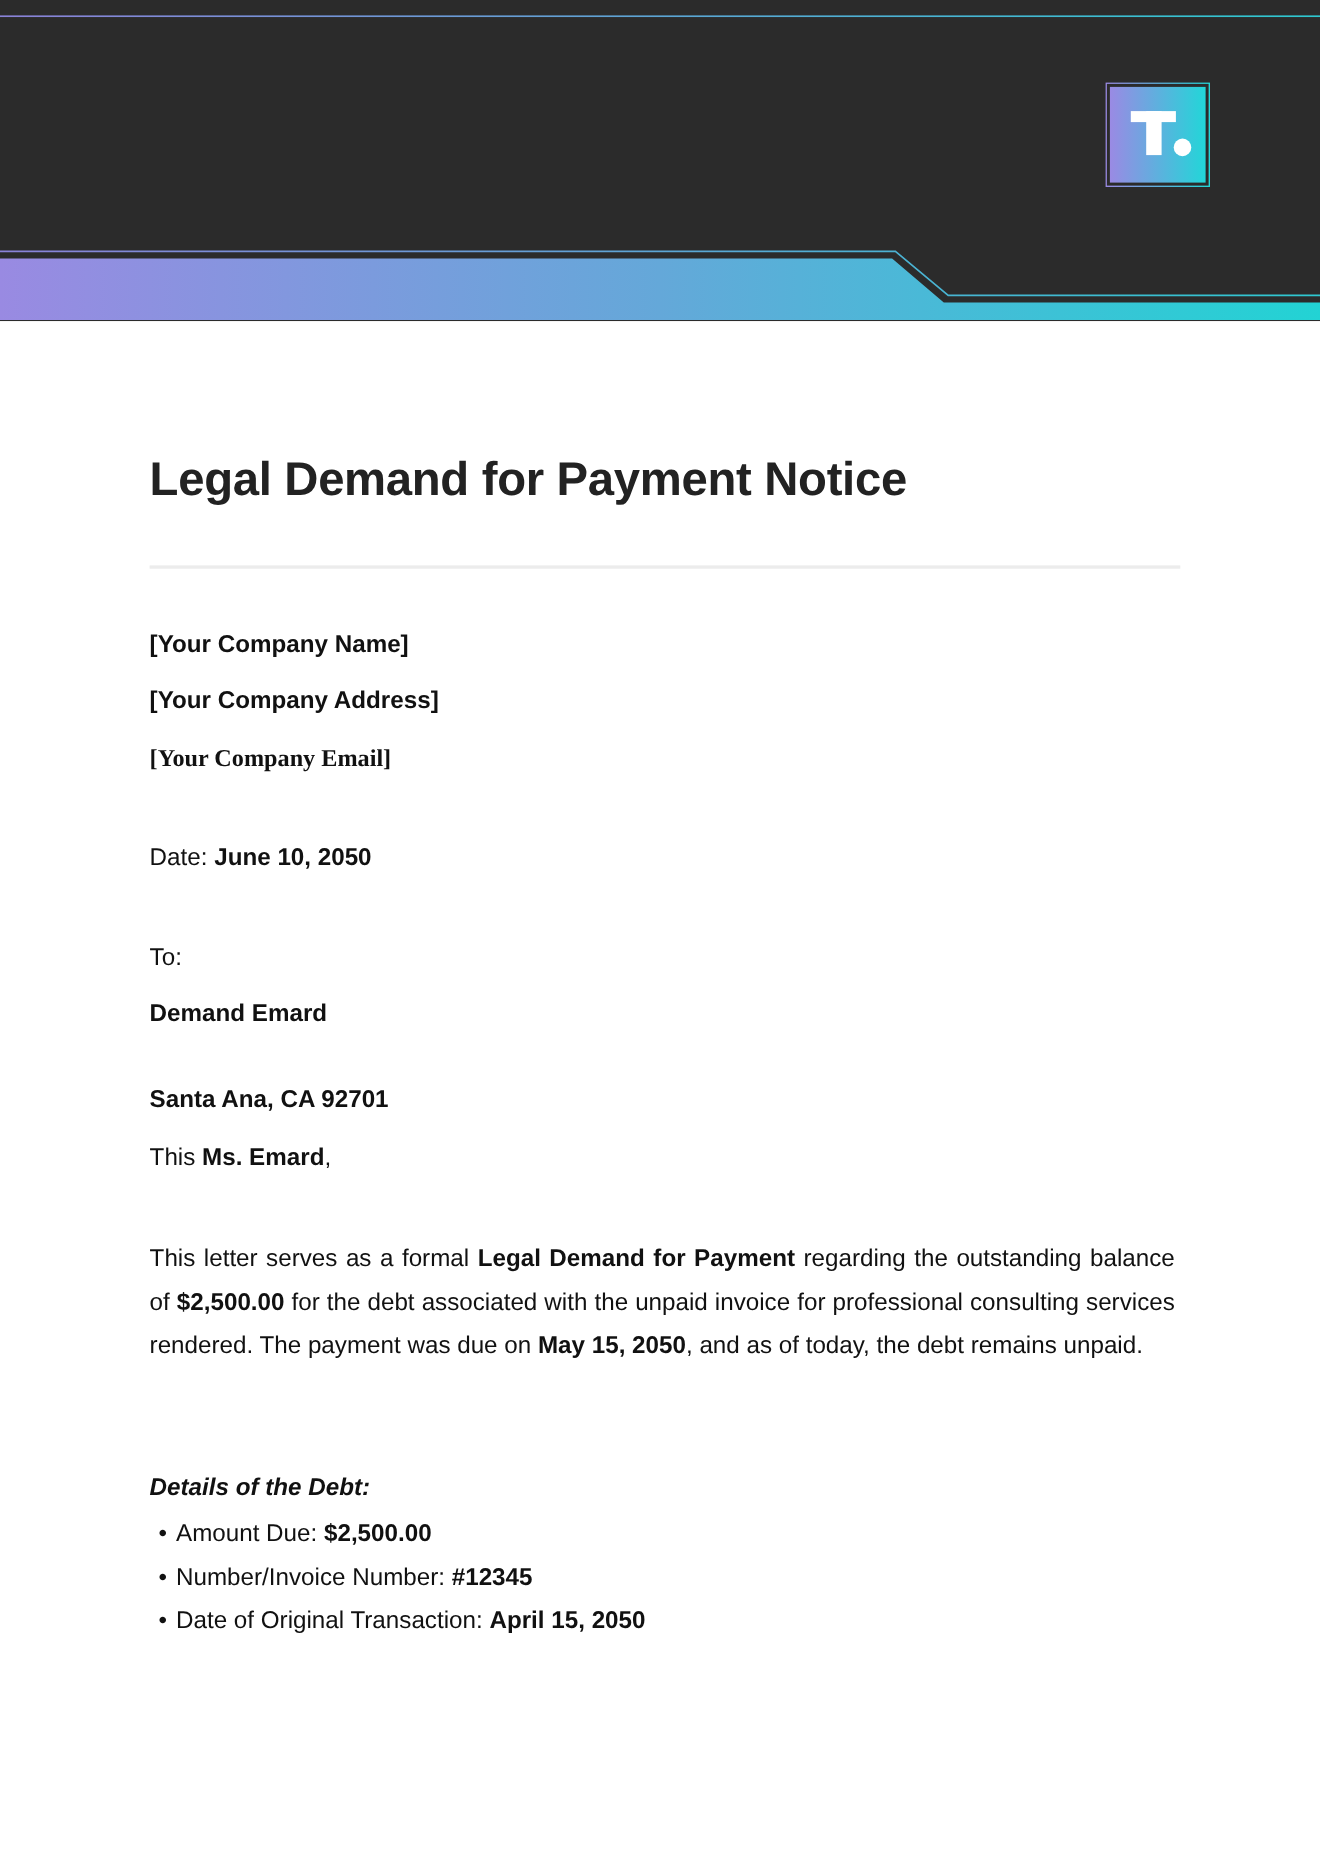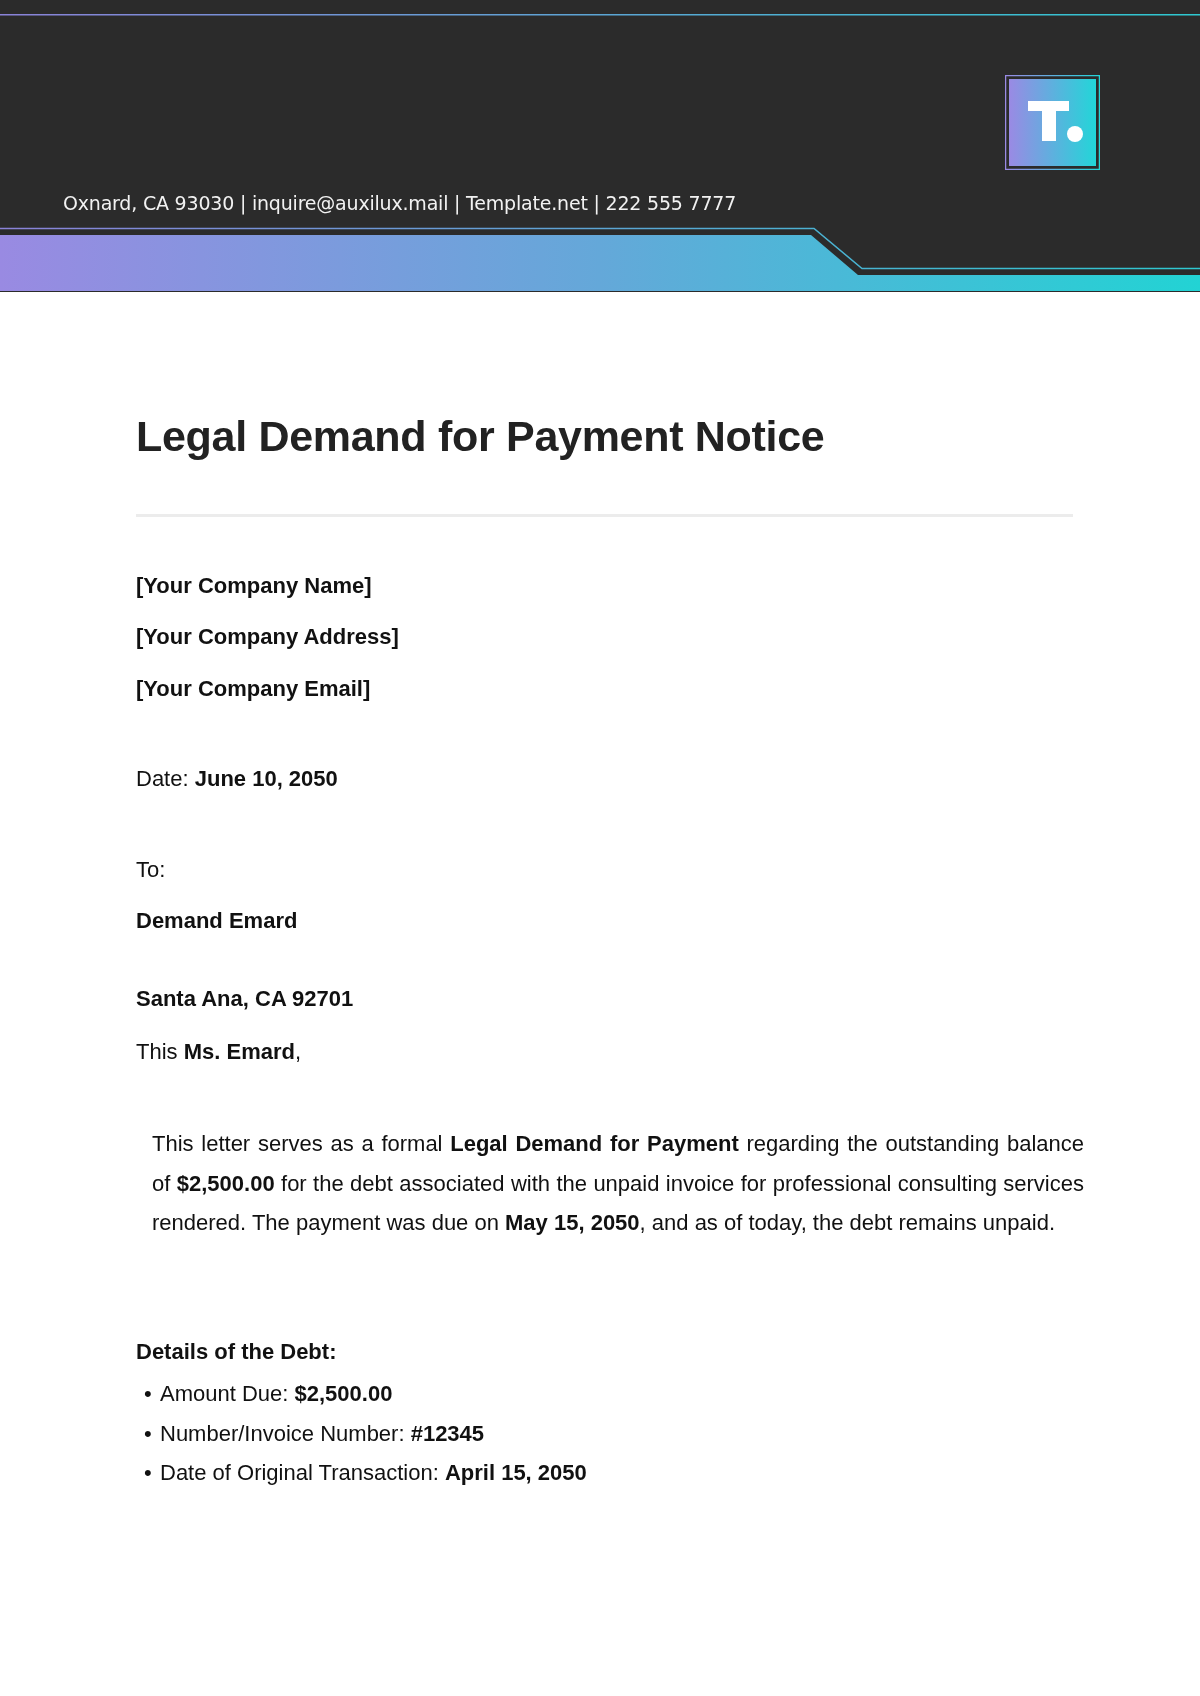--- a/index.html
+++ b/index.html
@@ -66,21 +66,20 @@
     white-space: nowrap;
   }
   .bold { font-weight: bold; }
   .para {
     position: absolute;
     left: 0; top: 1124px;
     width: 932px;
     font-size: 22px;
     line-height: 39.5px;
     text-align: justify;
-    margin-left: 16px;
   }
   .debt-list {
     position: absolute;
     left: 0; top: 1374px;
     margin: 0; padding: 0;
     list-style: none;
   }
   .debt-list li {
     font-size: 22px;
     line-height: 39.5px;
@@ -113,56 +112,55 @@
         <stop offset="0" stop-color="#9a8ae4"></stop>
         <stop offset="1" stop-color="#22d6d8"></stop>
       </linearGradient>
     </defs>
     <rect x="0" y="0" width="1200" height="292" fill="#2b2b2b"></rect>
     <rect x="0" y="14" width="1200" height="1.5" fill="url(#lg)"></rect>
     <polygon points="0,235 811,235 858,275 1200,275 1200,291 0,291" fill="url(#hg)"></polygon>
     <polyline points="0,228.5 814,228.5 862,268.5 1200,268.5" fill="none" stroke="url(#lg)" stroke-width="1.5"></polyline>
   </svg>
 
-  <div class="contact">Oxnard, CA 93030 | inquire@auxilux.mail | Template.net | 222 555 7777</div>
 
   <div class="logo">
     <svg width="95" height="95" viewBox="0 0 95 95">
       <rect x="0.5" y="0.5" width="94" height="94" fill="none" stroke="url(#logog)" stroke-width="1.5"></rect>
       <rect x="4" y="4" width="87" height="87" fill="url(#logog)"></rect>
       <rect x="23" y="26" width="41" height="10" fill="#ffffff"></rect>
       <rect x="37" y="26" width="14" height="40" fill="#ffffff"></rect>
       <circle cx="70" cy="59" r="8" fill="#ffffff"></circle>
     </svg>
   </div>
 </div>
 
 <div class="content">
   <div class="title">Legal Demand for Payment Notice</div>
   <div class="divider"></div>
 
   <div class="line bold" style="top:572px;">[Your Company Name]</div>
   <div class="line bold" style="top:623px;text-align:center;">[Your Company Address]</div>
-  <div class="line bold" style="top:675px;">[Your Company Email]</div>
+  <div class="line bold" style="top:675px;font-family:Liberation Serif, serif;">[Your Company Email]</div>
 
   <div class="line" style="top:765px;">
     <span>Date: </span><span class="bold">June 10, 2050</span>
   </div>
 
   <div class="line" style="top:856px;">To:</div>
   <div class="line bold" style="top:907px;">Demand Emard</div>
   <div class="line bold" style="top:959px;margin-top:26px;">Santa Ana, CA 92701</div>
 
   <div class="line" style="top:1038px;">
     <span>This </span><span class="bold">Ms. Emard</span><span>,</span>
   </div>
 
   <div class="para"><span>This letter serves as a formal </span><span class="bold">Legal Demand for Payment</span><span> regarding the outstanding balance of </span><span class="bold">$2,500.00</span><span> for the debt associated with the unpaid invoice for professional consulting services rendered. The payment was due on </span><span class="bold">May 15, 2050</span><span>, and as of today, the debt remains unpaid.</span></div>
 
-  <div class="line bold" style="top:1338px;">Details of the Debt:</div>
+  <div class="line bold" style="top:1338px;font-style:italic;">Details of the Debt:</div>
 
   <ul class="debt-list">
     <li>
       <span class="bullet">•</span><span>Amount Due: </span><span class="bold">$2,500.00</span>
     </li>
     <li>
       <span class="bullet">•</span><span>Number/Invoice Number: </span><span class="bold">#12345</span>
     </li>
     <li>
       <span class="bullet">•</span><span>Date of Original Transaction: </span><span class="bold">April 15, 2050</span>

